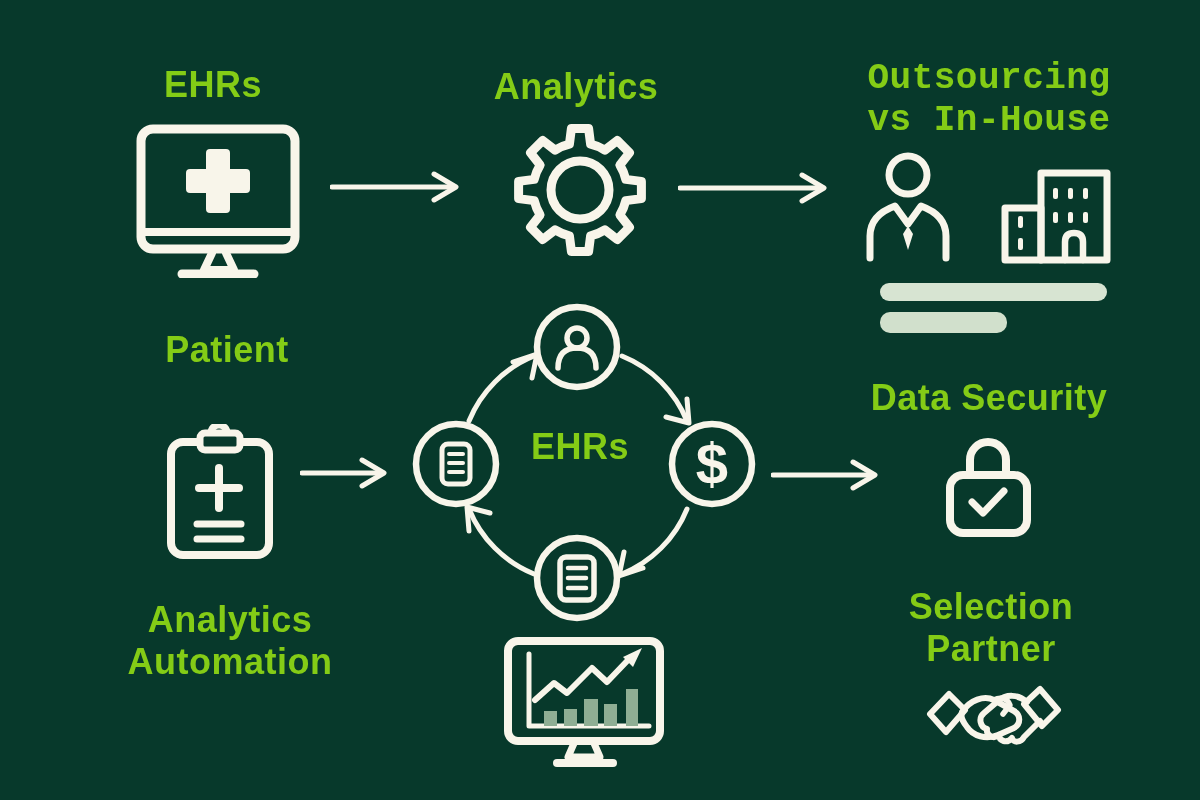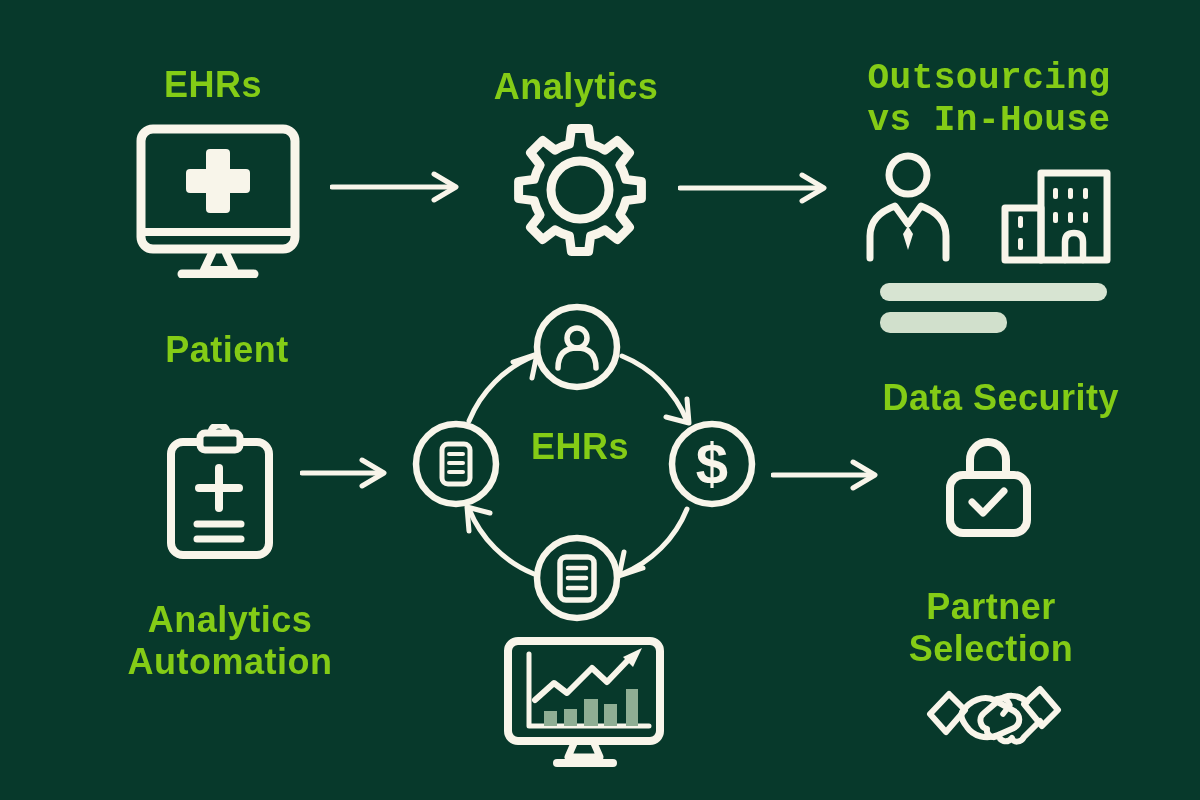--- a/index.html
+++ b/index.html
@@ -153,21 +153,21 @@
     <span>EHRs</span>
   </div>
 
   <div class="icon" style="left:771px;top:459px;">
     <svg width="110" height="32" viewBox="0 0 110 32">
       <line class="st" x1="2" y1="16" x2="100" y2="16" stroke-width="5"></line>
       <polyline class="st" points="82,3 104,16 82,29" stroke-width="5"></polyline>
     </svg>
   </div>
 
-  <div class="label" style="left:859px;top:377px;width:260px;text-align:right;">Data Security</div>
+  <div class="label" style="left:859px;top:377px;width:260px;">Data Security</div>
 
   <div class="icon" style="left:944px;top:430px;">
     <svg width="88" height="108" viewBox="0 0 88 108">
       <path class="st" d="M26,45 V30 A18,18 0 0 1 62,30 V45" stroke-width="8"></path>
       <rect class="st" x="6" y="45" width="77" height="58" rx="13" stroke-width="8"></rect>
       <polyline class="st" points="28,72 39,83 60,61" stroke-width="7"></polyline>
     </svg>
   </div>
 
   <div class="label" style="left:105px;top:599px;width:250px;">
@@ -185,22 +185,22 @@
       <rect class="sage" x="101" y="68" width="13" height="22"></rect>
       <rect class="sage" x="123" y="53" width="12" height="37"></rect>
       <polyline class="st" points="32,64 51,47 64,57 89,32 104,46 126,23" stroke-width="6"></polyline>
       <polygon class="fl" points="139,12 130,31 120,21"></polygon>
       <path class="st" d="M72,105 L65,121 L97,121 L90,105" stroke-width="7"></path>
       <line class="st" x1="54" y1="127" x2="110" y2="127" stroke-width="8"></line>
     </svg>
   </div>
 
   <div class="label" style="left:866px;top:586px;width:250px;">
+    <span>Selection</span>
     <span>Partner</span>
-    <span>Selection</span>
   </div>
 
   <div class="icon" style="left:926px;top:674px;">
     <svg width="136" height="94" viewBox="0 0 136 94">
       <polygon class="st" points="4,40 23,20 39,36 20,58" stroke-width="6"></polygon>
       <polygon class="st" points="132,36 114,15 98,30 116,52" stroke-width="6"></polygon>
       <path class="st" stroke-width="6" d="M36,38 C44,26 58,21 68,26 L88,37 C95,41 95,50 88,54 L72,61 C60,66 47,62 41,53 C37,48 34,43 36,38 Z"></path>
       <path class="st" stroke-width="6" d="M101,28 C92,20 80,20 72,27 L58,39 C52,44 54,53 61,55 C60,61 67,66 73,61 C73,67 81,70 86,64 C87,69 95,69 98,63 L114,47"></path>
       <path class="st" stroke-width="5.5" d="M68,26 C75,22 82,25 84,31 L77,40"></path>
     </svg>

